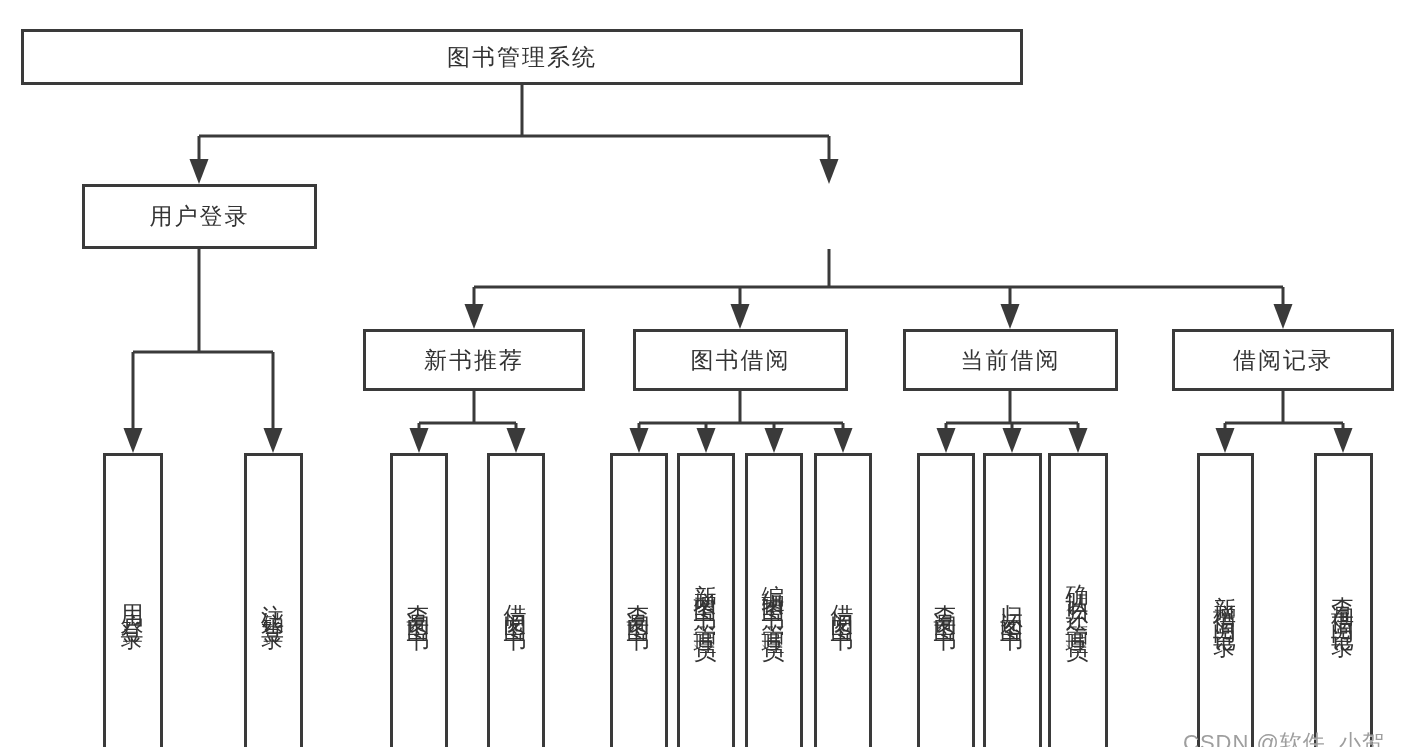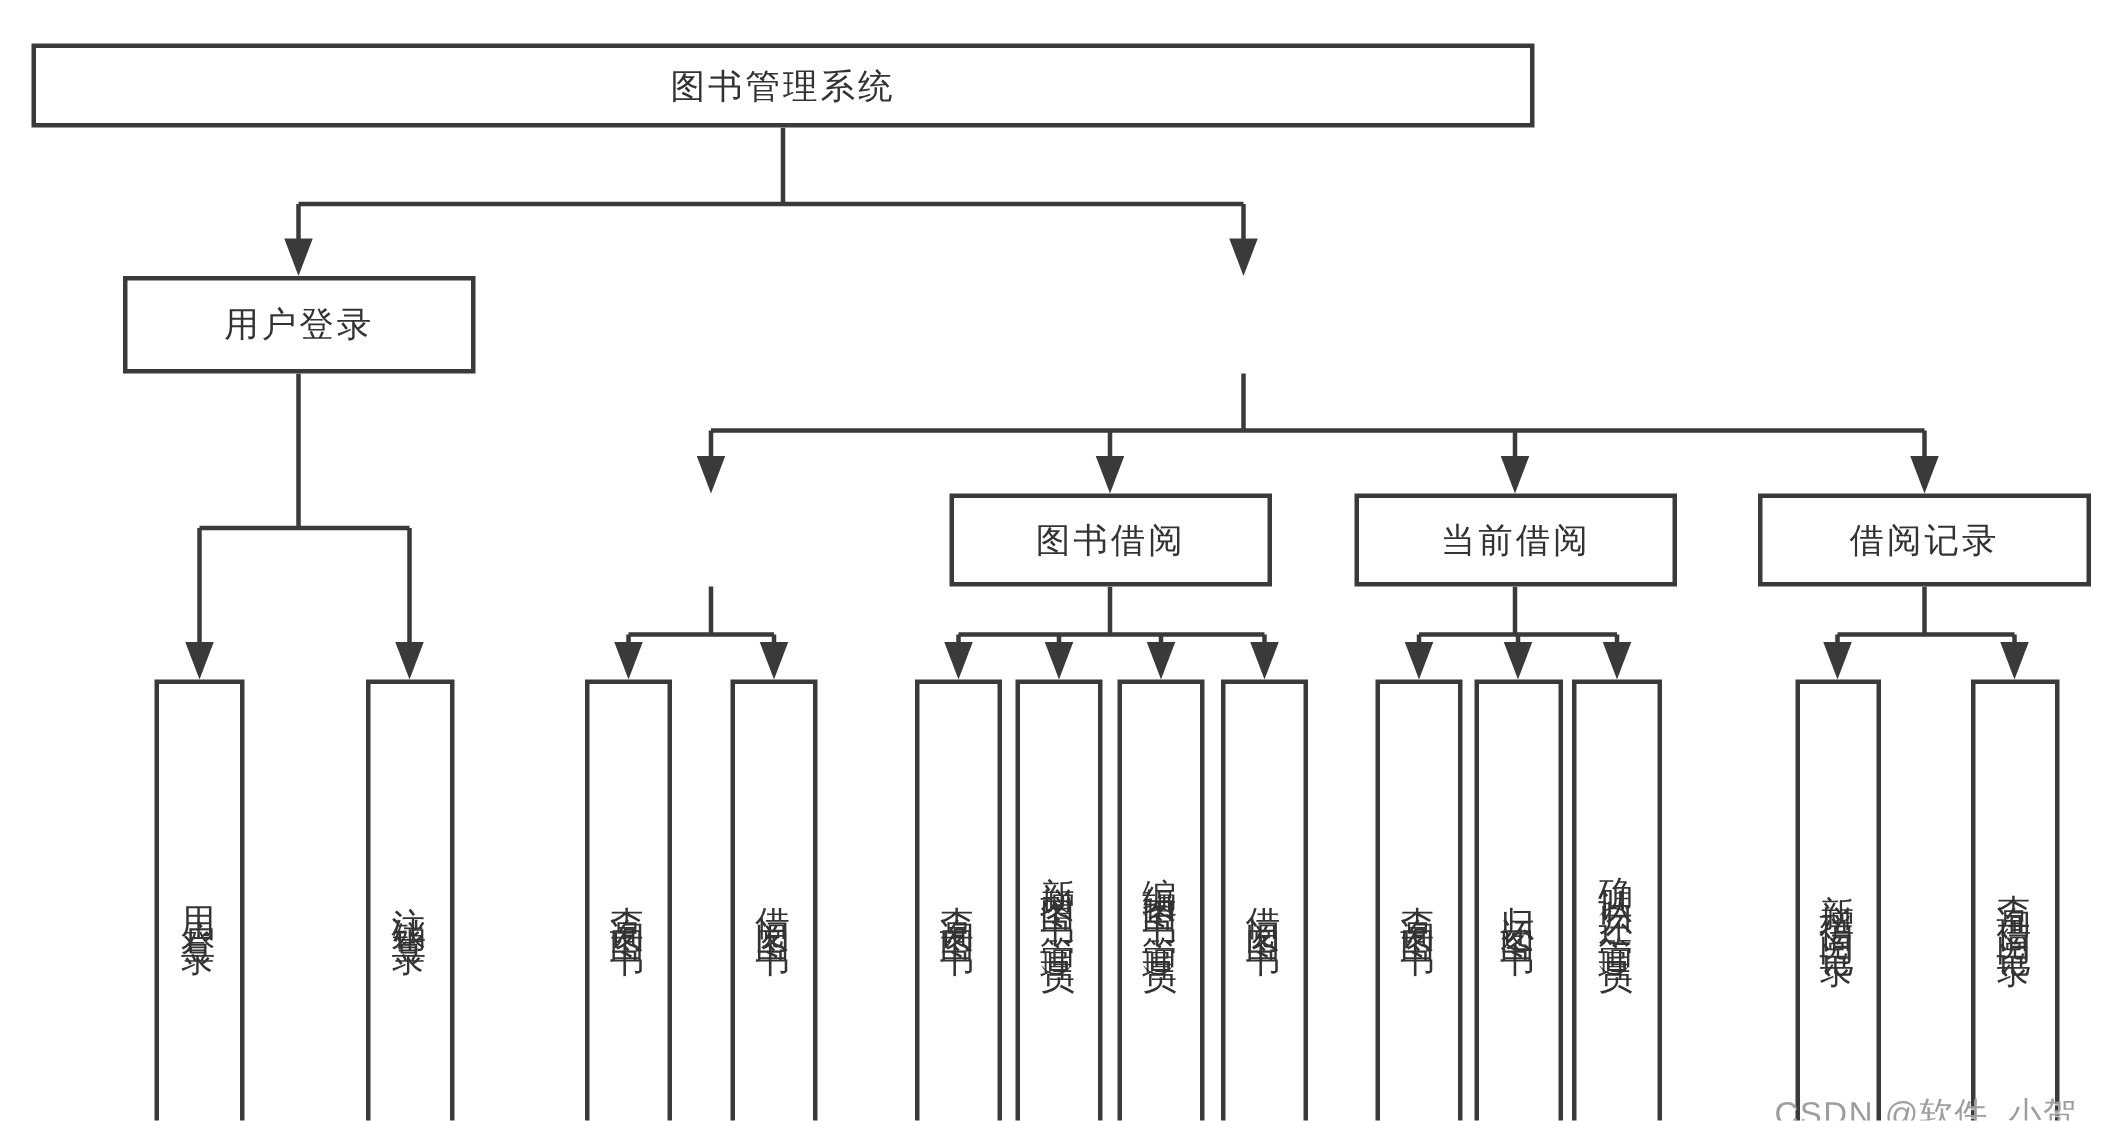--- a/index.html
+++ b/index.html
@@ -68,20 +68,21 @@
       <polygon points="1068.5,412 1087.5,412 1078,437"></polygon>
       <polygon points="1215.5,412 1234.5,412 1225,437"></polygon>
       <polygon points="1333.5,412 1352.5,412 1343,437"></polygon>
     </g>
   </svg>
 
   <div class="hbox" style="left:21px;top:13px;width:1002px;height:56px">图书管理系统</div>
 
   <div class="hbox" style="left:82px;top:168px;width:235px;height:65px">用户登录</div>
 
+  <div class="hbox" style="left:363px;top:313px;width:222px;height:62px">新书推荐</div>
   <div class="hbox" style="left:633px;top:313px;width:215px;height:62px">图书借阅</div>
   <div class="hbox" style="left:903px;top:313px;width:215px;height:62px">当前借阅</div>
   <div class="hbox" style="left:1172px;top:313px;width:222px;height:62px">借阅记录</div>
 
   <div class="vbox" style="left:103px;width:60px">
     <span class="vtext">用户登录</span>
   </div>
   <div class="vbox" style="left:244px;width:59px">
     <span class="vtext">注销登录</span>
   </div>

